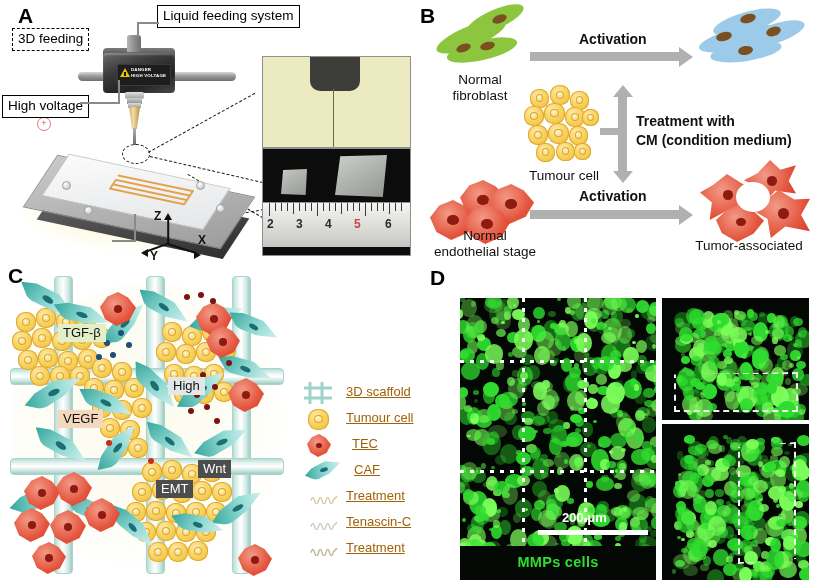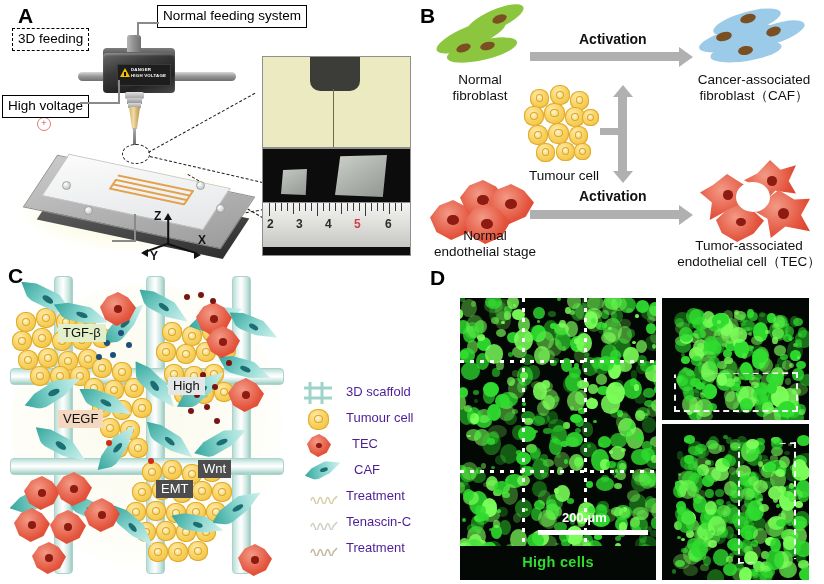--- a/index.html
+++ b/index.html
@@ -125,21 +125,21 @@
        border-radius:50%/50%;clip-path:polygon(0 50%,22% 18%,62% 2%,100% 40%,64% 82%,24% 98%);}
   .caf i{position:absolute;left:42%;top:38%;width:20%;height:26%;border-radius:50%;background:#1c6e72;}
   .tec{position:absolute;background:radial-gradient(circle at 40% 35%,#f29a86,#e4533c 60%,#cf3b26);
        clip-path:polygon(50% 0,78% 16%,100% 46%,82% 82%,46% 100%,14% 80%,0 44%,20% 14%);}
   .tec i{position:absolute;left:38%;top:38%;width:24%;height:24%;border-radius:50%;background:#8e1b12;}
   .dot{position:absolute;border-radius:50%;}
   .tagC{position:absolute;font-size:13px;padding:1.5px 5px;white-space:nowrap;color:#111;line-height:1.15;}
   .tagC.dark{background:#4d4d4d;color:#fff;}
   .cLegend{position:absolute;left:300px;top:388px;}
   .legRow{position:relative;height:26px;}
-  .legTxt{position:absolute;left:46px;top:4px;font-size:13px;color:#4c1d95;white-space:nowrap;}
+  .legTxt{position:absolute;left:46px;top:4px;font-size:13px;color:#a16207;white-space:nowrap;text-decoration:underline;}
   .legIcon{position:absolute;left:2px;top:0;width:40px;height:26px;}
   .wavy{position:absolute;left:8px;top:8px;width:28px;height:12px;}
 
   
   #panelD{left:412px;top:262px;width:412px;height:322px;}
   .dMain{position:absolute;left:48px;top:36px;width:196px;height:248px;background:#040804;overflow:hidden;}
   .dCaption{position:absolute;left:48px;top:284px;width:196px;height:34px;background:#040804;}
   .dCapTxt{position:absolute;left:0;top:8px;width:196px;text-align:center;font-size:14.5px;
            font-weight:bold;color:#2fdd2f;letter-spacing:.3px;}
   .dR1{position:absolute;left:250px;top:36px;width:147px;height:122px;background:#040804;overflow:hidden;}
@@ -209,21 +209,21 @@
       <div class="axtxt" style="left:8px;top:2px;">Z</div>
       <div class="axline" style="left:22px;top:36px;width:28px;transform:rotate(18deg);"></div>
       <div class="axhead" style="left:48px;top:44px;border-top:4px solid transparent;border-bottom:4px solid transparent;border-left:7px solid #111;"></div>
       <div class="axtxt" style="left:52px;top:26px;">X</div>
       <div class="axline" style="left:22px;top:36px;width:26px;transform:rotate(160deg);"></div>
       <div class="axhead" style="left:-5px;top:42px;border-top:4px solid transparent;border-bottom:4px solid transparent;border-right:7px solid #111;"></div>
       <div class="axtxt" style="left:4px;top:42px;">Y</div>
     </div>
 
     <div class="callout dashed" style="left:12px;top:28px;">3D feeding</div>
-    <div class="callout" style="left:157px;top:5px;">Normal feeding system</div>
+    <div class="callout" style="left:157px;top:5px;">Liquid feeding system</div>
     <div class="leader" style="left:137px;top:22px;width:1.6px;height:15px;"></div>
     <div class="leader" style="left:137px;top:22px;width:22px;height:1.6px;"></div>
     <div class="callout" style="left:2px;top:95px;">High voltage</div>
     <div class="leader" style="left:80px;top:102px;width:38px;height:1.6px;"></div>
     <div class="leader" style="left:118px;top:80px;width:1.6px;height:24px;"></div>
     <div class="leader" style="left:112px;top:240px;width:24px;height:1.6px;"></div>
     <div class="leader" style="left:134px;top:214px;width:1.6px;height:27px;"></div>
 
     <div class="inset" id="insetTop">
       <div class="insetNozzle"></div>
@@ -293,44 +293,44 @@
     <div>
       <div class="spindle" style="left:300px;top:12px;width:70px;height:20px;background:#9BCBE8;transform:rotate(-16deg);"></div>
       <div class="spindle" style="left:286px;top:28px;width:80px;height:21px;background:#9BCBE8;transform:rotate(-14deg);"></div>
       <div class="spindle" style="left:332px;top:24px;width:62px;height:19px;background:#9BCBE8;transform:rotate(-18deg);"></div>
       <div class="spindle" style="left:298px;top:42px;width:72px;height:19px;background:#9BCBE8;transform:rotate(-9deg);"></div>
       <div class="nuc" style="left:328px;top:14px;width:16px;height:9px;transform:rotate(-16deg);"></div>
       <div class="nuc" style="left:304px;top:32px;width:16px;height:9px;transform:rotate(-14deg);"></div>
       <div class="nuc" style="left:354px;top:27px;width:15px;height:9px;transform:rotate(-18deg);"></div>
       <div class="nuc" style="left:326px;top:46px;width:15px;height:9px;transform:rotate(-9deg);"></div>
     </div>
-    <div class="cellLabel" style="left:272px;top:72px;width:140px;">
-      <span>Cancer-associated</span><br>
-      <span>fibroblast（CAF）</span>
-    </div>
 
     <div style="position:absolute;left:112px;top:85px;width:76px;height:82px;">
       <div class="tcell" style="left:6px;top:4px;width:19px;height:19px;"></div>
       <div class="tcell" style="left:26px;top:0px;width:20px;height:20px;"></div>
       <div class="tcell" style="left:46px;top:6px;width:19px;height:19px;"></div>
       <div class="tcell" style="left:0px;top:21px;width:20px;height:20px;"></div>
       <div class="tcell" style="left:20px;top:18px;width:21px;height:21px;"></div>
       <div class="tcell" style="left:41px;top:22px;width:20px;height:20px;"></div>
       <div class="tcell" style="left:58px;top:24px;width:17px;height:17px;"></div>
       <div class="tcell" style="left:4px;top:40px;width:20px;height:20px;"></div>
       <div class="tcell" style="left:24px;top:38px;width:21px;height:21px;"></div>
       <div class="tcell" style="left:45px;top:41px;width:19px;height:19px;"></div>
       <div class="tcell" style="left:12px;top:58px;width:19px;height:19px;"></div>
       <div class="tcell" style="left:32px;top:57px;width:19px;height:19px;"></div>
       <div class="tcell" style="left:50px;top:58px;width:17px;height:17px;"></div>
     </div>
     <div class="cellLabel" style="left:106px;top:168px;width:92px;">Tumour cell</div>
 
     <div class="vArrow up dn" style="left:206px;top:96px;height:76px;"></div>
     <div class="vStem" style="left:188px;top:128px;width:20px;"></div>
+    <div class="treatTxt" style="left:224px;top:112px;">
+      <span>Treatment with</span><br>
+      <span>CM (condition medium)</span>
+    </div>
 
     <div style="position:absolute;left:18px;top:178px;width:112px;height:62px;">
       <div class="tec" style="left:0px;top:22px;width:46px;height:40px;">
           <i></i>
         </div>
       <div class="tec" style="left:30px;top:2px;width:46px;height:40px;">
           <i></i>
         </div>
       <div class="tec" style="left:58px;top:6px;width:46px;height:40px;">
           <i></i>
@@ -357,21 +357,20 @@
       <div class="tec" style="left:54px;top:30px;width:56px;height:48px;clip-path:polygon(44% 0,72% 20%,100% 18%,84% 52%,100% 86%,56% 76%,30% 100%,24% 60%,0 44%,20% 22%);">
           <i style="left:42%;top:38%;width:20%;height:22%;"></i>
         </div>
       <div class="tec" style="left:16px;top:44px;width:48px;height:38px;clip-path:polygon(50% 0,76% 16%,100% 44%,78% 78%,44% 100%,12% 76%,0 42%,22% 16%);">
           <i style="left:42%;top:36%;width:20%;height:22%;"></i>
         </div>
       <div style="position:absolute;left:36px;top:22px;width:34px;height:30px;border-radius:50%;background:#fff;"></div>
     </div>
     <div class="cellLabel" style="left:262px;top:238px;width:150px;">
       <span>Tumor-associated</span><br>
-      <span>endothelial cell（TEC）</span>
     </div>
   </div>
 
   <div class="panel" id="panelC">
     <div class="plabel" style="left:8px;top:2px;">C</div>
 
     <div class="cGlow"></div>
 
     <div class="tube" style="left:54px;top:14px;width:17px;height:296px;"></div>
     <div class="tube" style="left:146px;top:14px;width:17px;height:296px;"></div>
@@ -1091,21 +1090,21 @@
           <div class="blob" style="left:40.9px;top:22.8px;width:3.8px;height:3.2px;background:#7CFF5A;opacity:0.97;"></div>
         </div>
       <div class="dotted v" style="left:62px;top:0;height:248px;"></div>
       <div class="dotted v" style="left:124px;top:0;height:248px;"></div>
       <div class="dotted h" style="left:0;top:62px;width:196px;"></div>
       <div class="dotted h" style="left:0;top:172px;width:196px;"></div>
       <div class="scaleTxt" style="left:102px;top:212px;">200 μm</div>
       <div class="scaleBar" style="left:78px;top:232px;width:110px;"></div>
     </div>
     <div class="dCaption">
-      <div class="dCapTxt">High cells</div>
+      <div class="dCapTxt">MMPs cells</div>
     </div>
 
     <div class="dR1">
       <div id="blobsR1">
           <div class="blob" style="left:97.2px;top:13.5px;width:6.1px;height:5.6px;background:#2FDD2F;opacity:0.34;"></div>
           <div class="blob" style="left:42.0px;top:85.8px;width:12.9px;height:15.6px;background:#2FDD2F;opacity:0.83;"></div>
           <div class="blob" style="left:27.5px;top:80.1px;width:11.8px;height:8.9px;background:#2FDD2F;opacity:0.95;"></div>
           <div class="blob" style="left:127.0px;top:84.7px;width:18.7px;height:13.6px;background:#7CFF5A;opacity:0.34;"></div>
           <div class="blob" style="left:109.4px;top:69.3px;width:13.1px;height:13.5px;background:#7CFF5A;opacity:0.80;"></div>
           <div class="blob" style="left:13.4px;top:38.0px;width:13.7px;height:10.1px;background:#7CFF5A;opacity:0.59;"></div>

